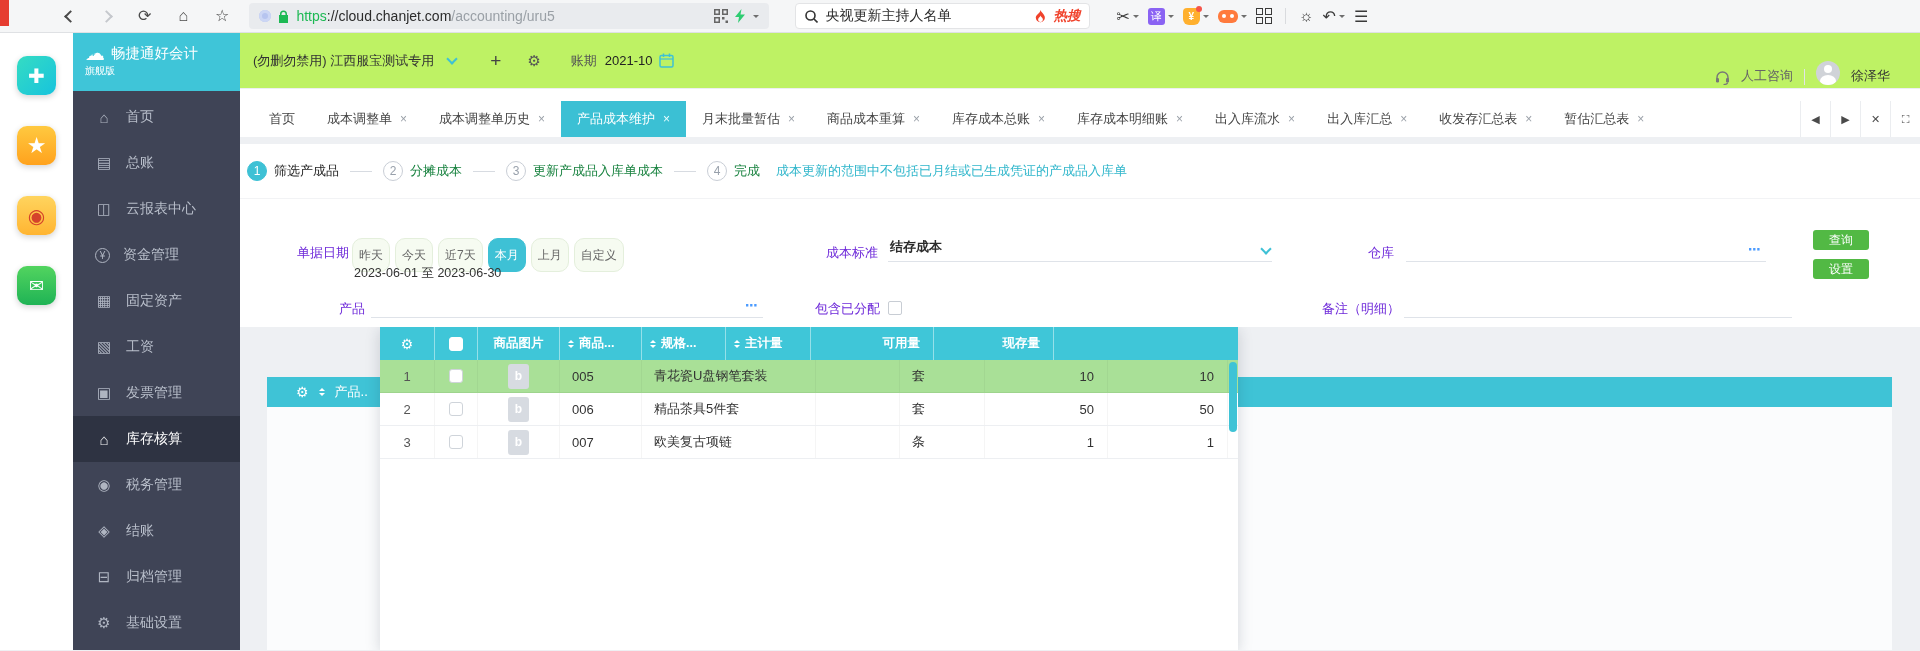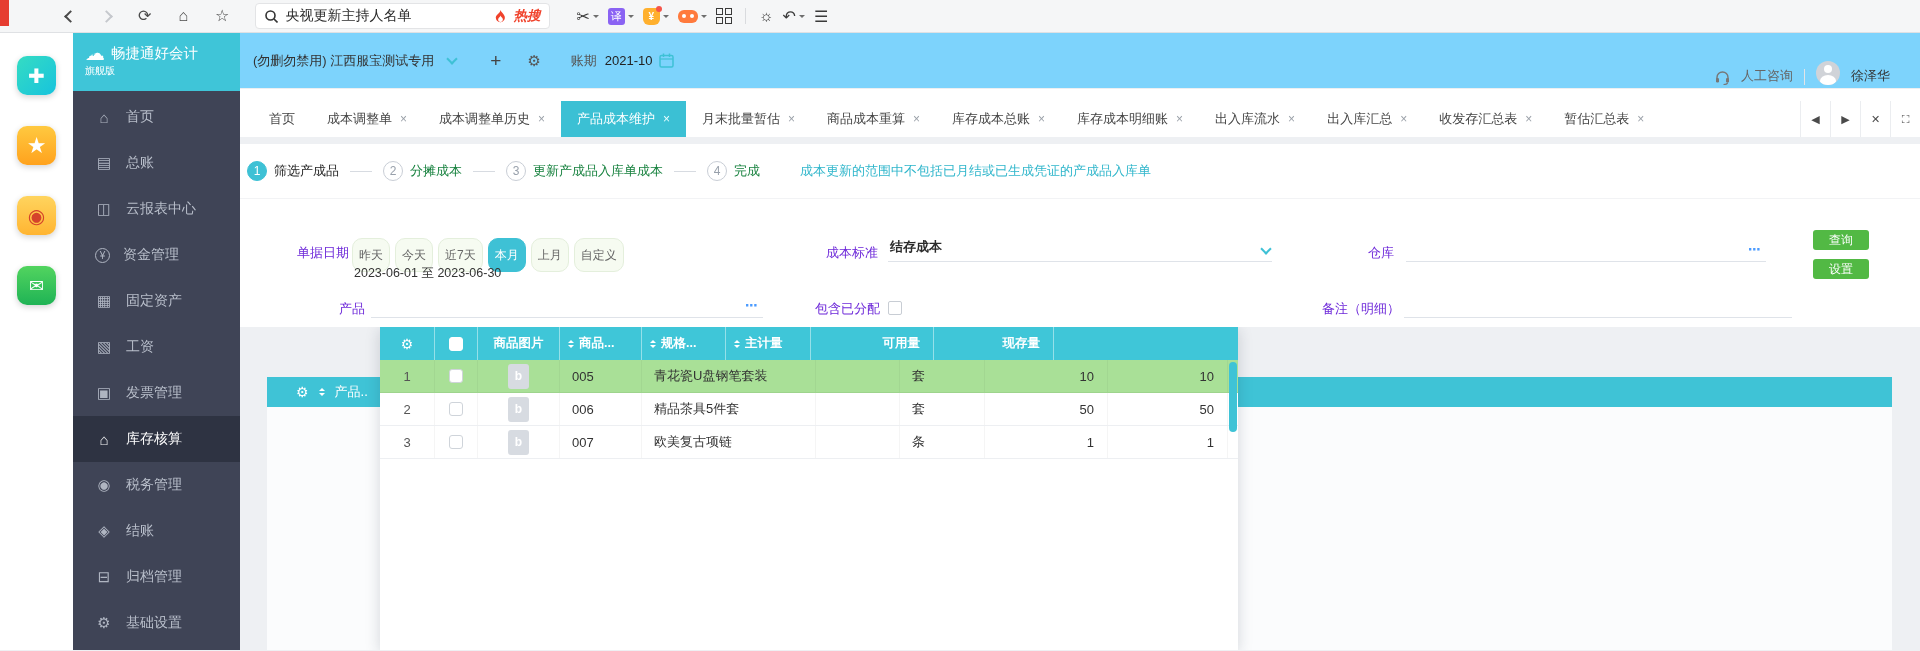--- a/index.html
+++ b/index.html
@@ -58,21 +58,21 @@
   .cloud i { position:absolute; left:6px; top:7px; font-style:normal; font-size:8px; color:#3fc5d8; font-weight:bold; }
   .edition { font-size:10px; margin-top:1px; }
   .menu { flex:1; padding-top:3px; }
   .mi { height:46px; display:flex; align-items:center; padding-left:22px; gap:13px; font-size:14px; cursor:pointer; }
   .mi .g { width:18px; text-align:center; font-size:15px; opacity:.92; }
   .mi.active { background:#2e3342; color:#fff; }
   .g.circ { border:1px solid currentColor; border-radius:50%; width:15px; height:15px;
     line-height:13px; font-size:10px; }
 
   .main { flex:1; display:flex; flex-direction:column; background:#eef0f3; min-width:0; }
-  .topbar { height:56px; background:#7dd3fc; border-bottom:1px solid #edeff2; display:flex; align-items:center;
+  .topbar { height:56px; background:#bef264; border-bottom:1px solid #edeff2; display:flex; align-items:center;
     padding:0 30px 0 13px; font-size:13px; color:#333; flex:none; }
   .tb-chev { width:8px; height:8px; border-left:2px solid #3ec1d5; border-bottom:2px solid #3ec1d5;
     transform:rotate(-45deg); margin:-3px 0 0 14px; }
   .tb-plus { font-size:19px; color:#444; margin-left:34px; cursor:pointer; }
   .tb-gear { font-size:15px; color:#555; margin-left:26px; cursor:pointer; }
   .tb-period-l { margin-left:30px; color:#555; }
   .tb-period-v { margin-left:8px; color:#222; }
   .tb-right { margin-left:auto; display:flex; align-items:flex-end; gap:11px; color:#666;margin-top:25px; }
   .avatar { width:24px; height:24px; border-radius:50%; background:#d0d3d8; position:relative; overflow:hidden; }
   .avatar::before { content:""; position:absolute; left:8px; top:4px; width:8px; height:8px; border-radius:50%; background:#fff; }
@@ -95,21 +95,21 @@
   .panel { height:183px; background:#fff; position:relative; font-size:13px; color:#555; flex:none; }
   .steps-row { position:absolute; left:0; top:0; right:0; height:55px; border-bottom:1px solid #f2f3f5;
     display:flex; align-items:center; padding-left:7px; }
   .step { display:flex; align-items:center; gap:7px; }
   .snum { width:20px; height:20px; border-radius:50%; border:1px solid #c9ced6; color:#98a0ab;
     display:flex; align-items:center; justify-content:center; font-size:12px; flex:none; }
   .step .slab { color:#15803d; }
   .step.active .snum { background:#3ec1d5; border-color:#3ec1d5; color:#fff; }
   .step.active .slab { color:#222; }
   .sdash { width:22px; height:1px; background:#d7dbe1; margin:0 11px; }
-  .hint { color:#2fb6cb; margin-left:40px; }
+  .hint { color:#2fb6cb; margin-left:16px; }
 
   .f-label { position:absolute; color:#6d28d9; }
   .pills { position:absolute; left:112px; top:94px; display:flex; gap:5px; }
   .pill { height:20px; padding:16px 6px; border-radius:10px; background:#f6fbf1; border:1px solid #e4efdc;
     color:#666; font-size:12px; display:flex; align-items:center; cursor:pointer; }
   .pill.active { background:#3ec1d5; border-color:#3ec1d5; color:#fff; }
   .dates { position:absolute; left:114px; top:121px; color:#333; font-size:12.5px; }
   .field { position:absolute; height:25px; border-bottom:1px solid #dfe3e9; }
   .dots { position:absolute; right:4px; bottom:4px; color:#4b9bff; font-weight:bold; letter-spacing:1px; cursor:pointer; }
   .cost-val { position:absolute; left:2px; bottom:5px; color:#2b2b2b; font-weight:bold; }
@@ -156,20 +156,34 @@
 
 <div class="bbar">
   <div class="red-corner"></div>
   <div class="bnav">
     <span class="chev back"></span>
     <span class="chev fwd"></span>
     <span class="glyph">⟳</span>
     <span class="glyph">⌂</span>
     <span class="glyph">☆</span>
   </div>
+  <div class="urlbox">
+    <span class="ext-dot"></span>
+    <svg width="11" height="13" viewBox="0 0 11 13">
+        <path fill="#1db954" d="M2 5V4a3.5 3.5 0 0 1 7 0v1h1v8H1V5h1zm1.5 0h4V4a2 2 0 0 0-4 0v1z"></path>
+      </svg>
+    <span class="url-text"><span class="u-scheme">https</span><span class="u-host">://cloud.chanjet.com</span><span class="u-path">/accounting/uru5</span></span>
+    <svg width="14" height="14" viewBox="0 0 14 14">
+        <path fill="#666" d="M0 0h6v6H0V0zm1.5 1.5v3h3v-3h-3zM8 0h6v6H8V0zm1.5 1.5v3h3v-3h-3zM0 8h6v6H0V8zm1.5 1.5v3h3v-3h-3zM8 8h2.5v2.5H8V8zm3.5 3.5H14V14h-2.5v-2.5z"></path>
+      </svg>
+    <svg width="11" height="14" viewBox="0 0 11 14">
+        <path fill="#2ecc71" d="M6.5 0 0 8h4l-1 6 7-8.5H5.5z"></path>
+      </svg>
+    <span class="caret"></span>
+  </div>
   <div class="searchbox">
     <svg width="13" height="13" viewBox="0 0 13 13">
         <circle cx="5.5" cy="5.5" r="4.5" fill="none" stroke="#333" stroke-width="1.6"></circle>
         <line x1="9" y1="9" x2="12.5" y2="12.5" stroke="#333" stroke-width="1.6"></line>
       </svg>
     <span class="s-query">央视更新主持人名单</span>
     <svg width="11" height="13" viewBox="0 0 11 13">
         <path fill="#f0422b" d="M5.5 0C6 2 8.5 3.5 9.5 6a4.5 4.5 0 1 1-8.6.8C1.5 4.5 5 3.5 5.5 0z"></path>
         <path fill="#fff" d="M5.5 12a2.4 2.4 0 0 1-2.3-3c.4-1.4 2-1.8 2.3-3.4.3 1.6 2 2 2.3 3.4a2.4 2.4 0 0 1-2.3 3z"></path>
       </svg>

